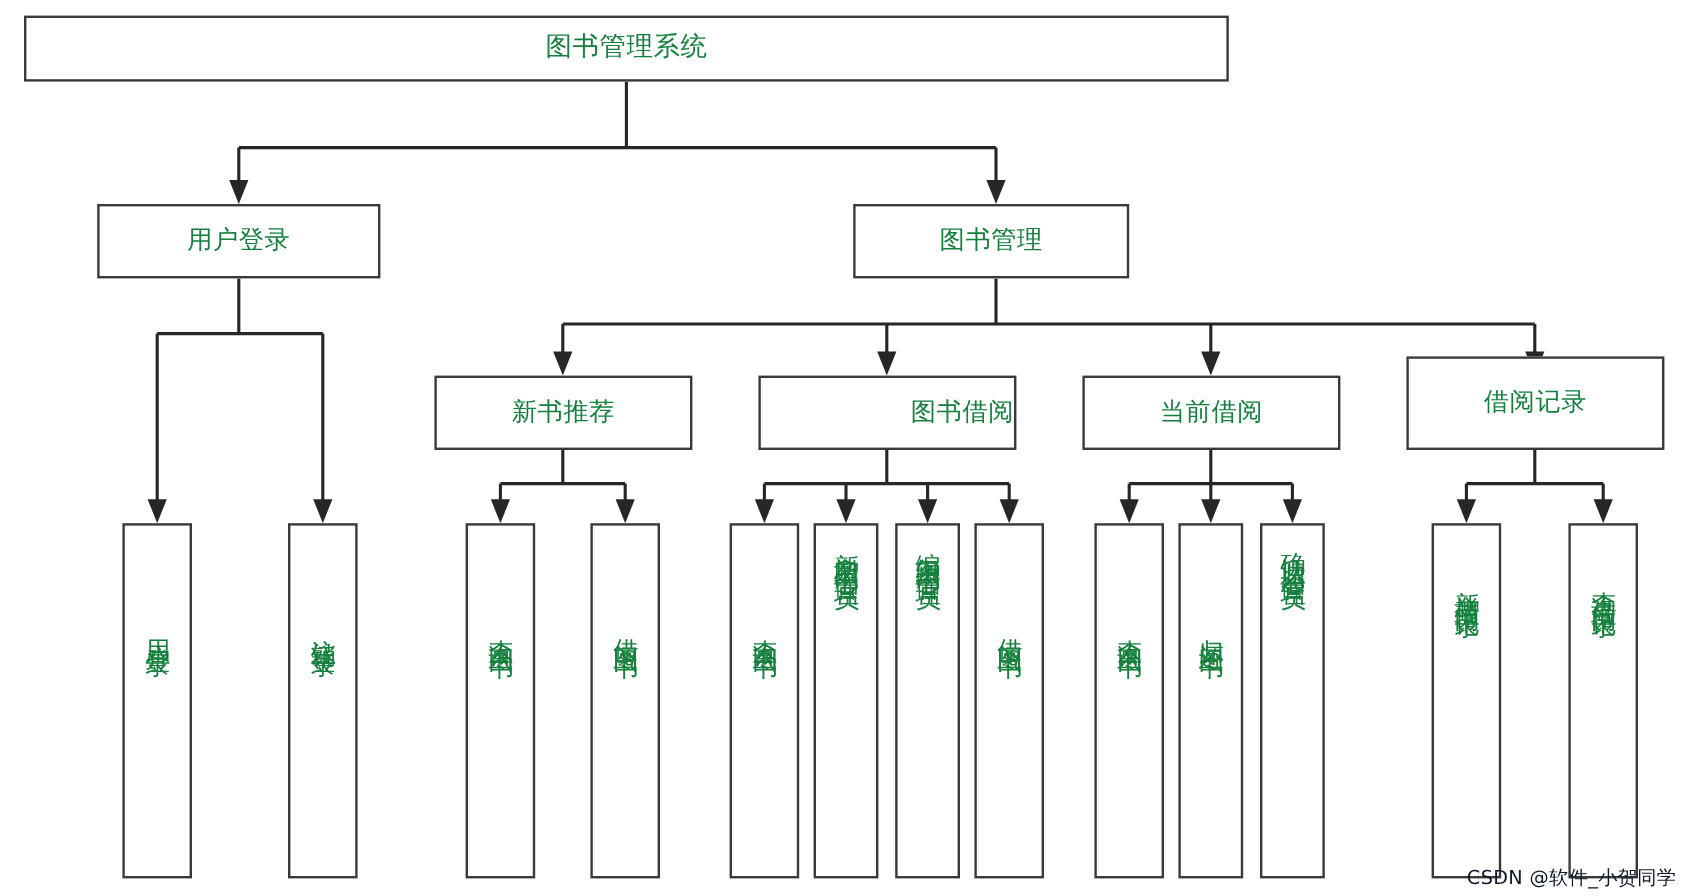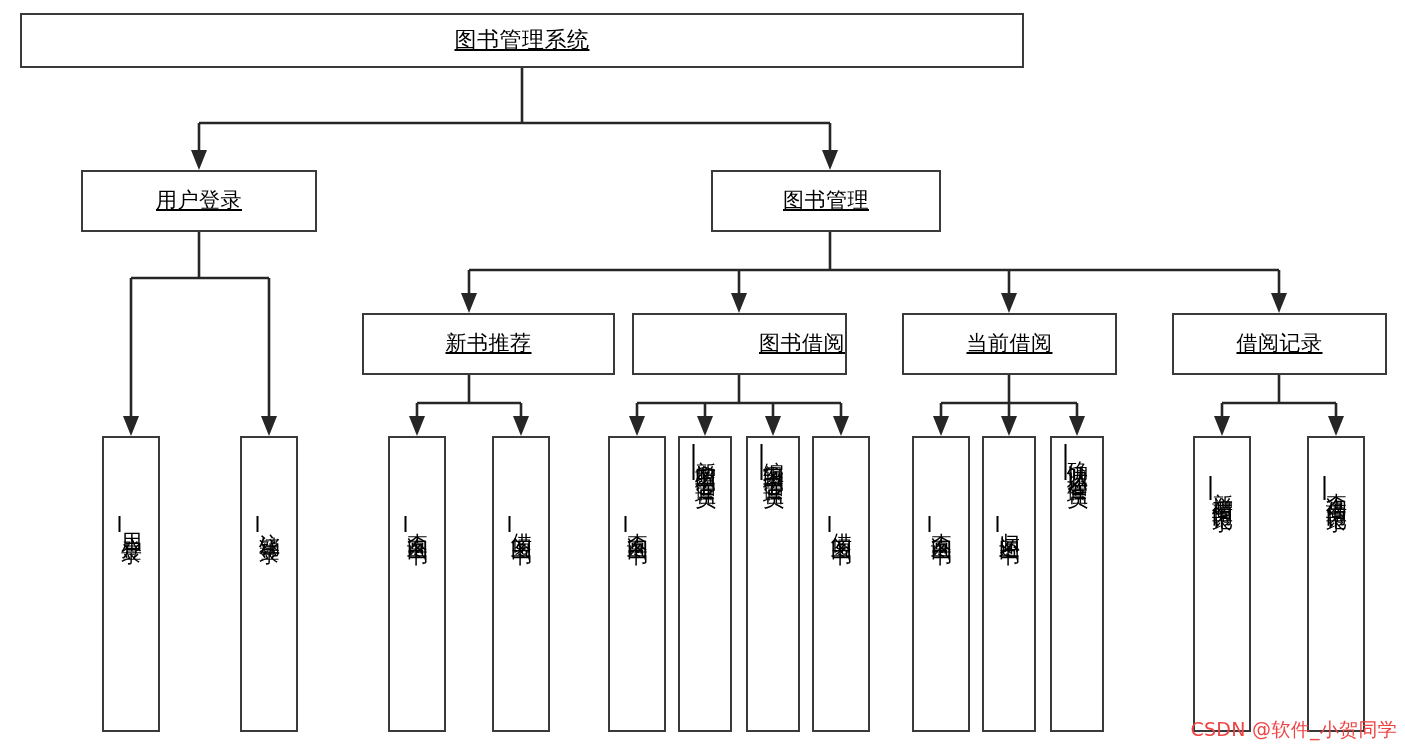--- a/index.html
+++ b/index.html
@@ -31,23 +31,22 @@
 
   
   .node{
     position:absolute;
     box-sizing:border-box;
     background:#ffffff;
     border:2.4px solid #3a3a3a;
     display:flex;
     align-items:center;
     justify-content:center;
-    color:#000000;
+    color:#15803d;
     z-index:2;
-    text-decoration:underline;
   }
   .node .lbl{
     display:block;
     line-height:1.22;
     letter-spacing:0.5px;
     white-space:pre;
   }
 
   .root{ font-size:22px; }
   .lvl2{ font-size:21px; }
@@ -65,22 +64,22 @@
     text-orientation:upright;
     letter-spacing:4px;
     line-height:1;
   }
 
   
   #watermark{
     position:absolute;
     right:8px;
     bottom:4px;
-    font-size:19px;
-    color:#ef4444;
+    font-size:16px;
+    color:#0f172a;
     z-index:3;
     white-space:nowrap;
     letter-spacing:0.3px;
   }
 </style>
 </head>
 <body>
 
 <div id="canvas">
 
@@ -154,33 +153,33 @@
   </div>
 
   <div class="node lvl2" style="left:81px; top:170px; width:236px; height:62px;">
     <span class="lbl">用户登录</span>
   </div>
 
   <div class="node lvl2" style="left:711px; top:170px; width:230px; height:62px;">
     <span class="lbl">图书管理</span>
   </div>
 
-  <div class="node lvl3" style="left:362px; top:313px; width:253px; height:62px;">
+  <div class="node lvl3" style="left:362px; top:313px; width:215px; height:62px;">
     <span class="lbl">新书推荐</span>
   </div>
 
   <div class="node lvl3" style="left:632px; top:313px; width:215px; height:62px;justify-content:flex-end;">
     <span class="lbl">图书借阅</span>
   </div>
 
   <div class="node lvl3" style="left:902px; top:313px; width:215px; height:62px;justify-content:center;">
     <span class="lbl">当前借阅</span>
   </div>
 
-  <div class="node lvl3" style="left:1172px; top:313px; width:215px; height:62px;">
+  <div class="node lvl3" style="left:1172px; top:297px; width:215px; height:78px;">
     <span class="lbl">借阅记录</span>
   </div>
 
   <div class="node leaf" style="left:102px; top:436px; width:58px; height:296px; padding-top:78px;">
     <span class="lbl">用户登录</span>
   </div>
 
   <div class="node leaf" style="left:240px; top:436px; width:58px; height:296px; padding-top:78px;">
     <span class="lbl">注销登录</span>
   </div>

